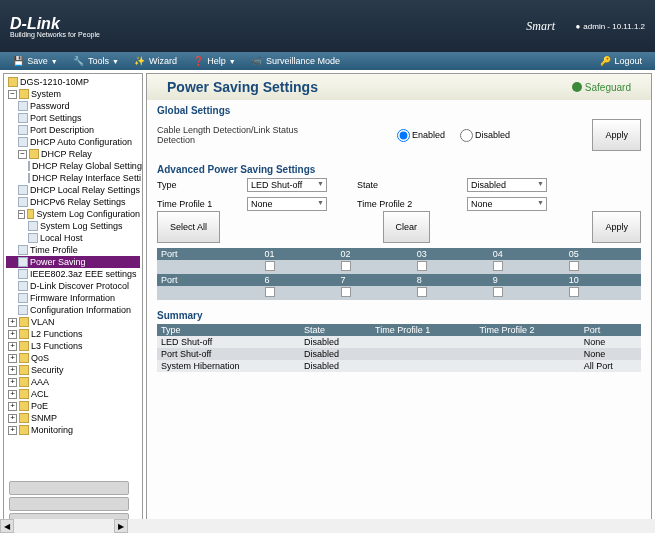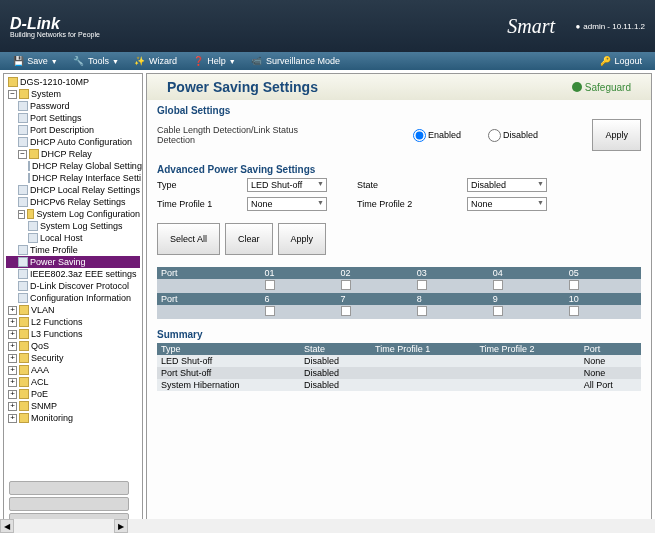--- a/index.html
+++ b/index.html
@@ -1,20 +1,20 @@
 <!DOCTYPE html>
 <html><head>
 <meta charset="utf-8">
 <style>
 * { box-sizing: border-box; margin: 0; padding: 0; }
 body { font-family: Arial, sans-serif; font-size: 10px; background: #fff; width: 655px; height: 533px; overflow: hidden; }
 .header { background: linear-gradient(180deg, #2a3a4a 0%, #1a2838 100%); height: 52px; display: flex; align-items: center; padding: 0 10px; color: #fff; position: relative; }
 .logo { font-weight: bold; font-size: 16px; font-style: italic; }
 .logo-sub { font-size: 7px; display: block; margin-top: -2px; }
-.smart-logo { position: absolute; right: 100px; font-style: italic; font-size: 20px; font-family: cursive; }
+.smart-logo { position: absolute; right: 100px; font-style: italic; font-size: 12px; font-family: cursive; }
 .admin-info { position: absolute; right: 10px; font-size: 8px; display: flex; align-items: center; gap: 3px; }
 .toolbar { background: linear-gradient(180deg, #4a7a9a 0%, #2a5a7a 100%); height: 18px; display: flex; align-items: center; padding: 0 5px; color: #fff; font-size: 9px; }
 .toolbar-item { display: flex; align-items: center; gap: 3px; padding: 0 8px; cursor: pointer; }
 .toolbar-item .arrow { font-size: 7px; }
 .toolbar-right { margin-left: auto; }
 .main { display: flex; height: calc(533px - 53px); }
 .sidebar { width: 140px; border: 1px solid #999; margin: 3px; background: #fff; overflow: auto; font-size: 9px; position: relative; }
 .tree { padding: 2px; }
 .tree-item { display: flex; align-items: center; padding: 1px 0; cursor: pointer; white-space: nowrap; }
 .tree-item.l0 { padding-left: 2px; }
@@ -29,31 +29,31 @@
 .device-img .rack { background: #d8d8d8; border: 1px solid #aaa; height: 14px; margin-bottom: 2px; border-radius: 2px; }
 .content { flex: 1; margin: 3px 3px 3px 0; border: 1px solid #999; background: #fdfdfd; overflow: auto; }
 .content-header { background: linear-gradient(180deg, #f8f8f0 0%, #e8e8d8 100%); padding: 5px 20px; display: flex; align-items: center; justify-content: space-between; }
 .content-title { font-size: 14px; font-weight: bold; color: #1a4a7a; }
 .safeguard { color: #3a8a3a; font-size: 10px; display: flex; align-items: center; gap: 3px; }
 .safeguard-icon { width: 10px; height: 10px; background: #3a8a3a; border-radius: 50%; }
 .section { padding: 5px 10px; }
 .section-title { font-size: 10px; font-weight: bold; color: #1a4a7a; margin-bottom: 3px; }
 .row { display: flex; align-items: center; margin-bottom: 3px; font-size: 9px; }
 .row-label { width: 180px; color: #333; }
-.radio-group { display: flex; gap: 27px; margin-left: 76px; }
+.radio-group { display: flex; gap: 15px; margin-left: 60px; }
 .radio-opt { display: flex; align-items: center; gap: 2px; }
 .apply-btn { background: linear-gradient(180deg, #fff 0%, #e0e0e0 100%); border: 1px solid #999; padding: 10px 12px; font-size: 9px; cursor: pointer; margin-left: auto; }
 .form-grid { display: grid; grid-template-columns: 80px 100px 100px 100px; gap: 5px 10px; align-items: center; font-size: 9px; }
 .select-fake { border: 1px solid #999; background: #fff; padding: 1px 14px 1px 3px; font-size: 9px; height: 14px; position: relative; display:inline-block; width:80px; }
 .select-fake::after { content: "▼"; position: absolute; right: 2px; font-size: 7px; color: #666; }
 .port-table { width: 100%; border-collapse: collapse; font-size: 9px; margin-top: 5px; }
 .port-table th { background: #5a7a8a; color: #fff; text-align: left; padding: 1px 4px; font-weight: normal; }
 .port-table td { background: #c8d0d8; padding: 1px 4px; }
 .port-check { width: 10px; height: 10px; background: #fff; border: 1px solid #999; display: inline-block; }
-.btn-row { display: flex; gap: 5px; justify-content: flex-start; margin: 12px 0; }
+.btn-row { display: flex; gap: 5px; justify-content: space-between; margin: 0 0; }
 .summary-table { width: 100%; border-collapse: collapse; font-size: 9px; }
 .summary-table th { background: #5a7a8a; color: #fff; text-align: left; padding: 1px 4px; font-weight: normal; }
 .summary-table tr:nth-child(even) td { background: #e8ecef; }
 .summary-table tr:nth-child(odd) td { background: #d8dce0; }
 .summary-table td { padding: 1px 4px; }
 .scroll-bottom { position: absolute; bottom: 0; left: 0; width: 655px; height: 14px; background: #f0f0f0; display: flex; align-items: center; }
 .scroll-arrow { width: 14px; height: 14px; background: #e0e0e0; border: 1px solid #bbb; display: flex; align-items: center; justify-content: center; font-size: 8px; }
 </style>
 </head>
 <body>
@@ -170,20 +170,24 @@
           <span class="tree-icon page-icon"></span>
           <span>Power Saving</span>
         </div>
       <div class="tree-item l1">
           <span class="tree-icon page-icon"></span>
           <span>IEEE802.3az EEE settings</span>
         </div>
       <div class="tree-item l1">
           <span class="tree-icon page-icon"></span>
           <span>D-Link Discover Protocol</span>
+        </div>
+      <div class="tree-item l1">
+          <span class="tree-icon page-icon"></span>
+          <span>Firmware Information</span>
         </div>
       <div class="tree-item l1">
           <span class="tree-icon page-icon"></span>
           <span>Configuration Information</span>
         </div>
       <div class="tree-item l0">
           <span class="expander">+</span>
           <span class="tree-icon folder-icon"></span>
           <span>VLAN</span>
         </div>

